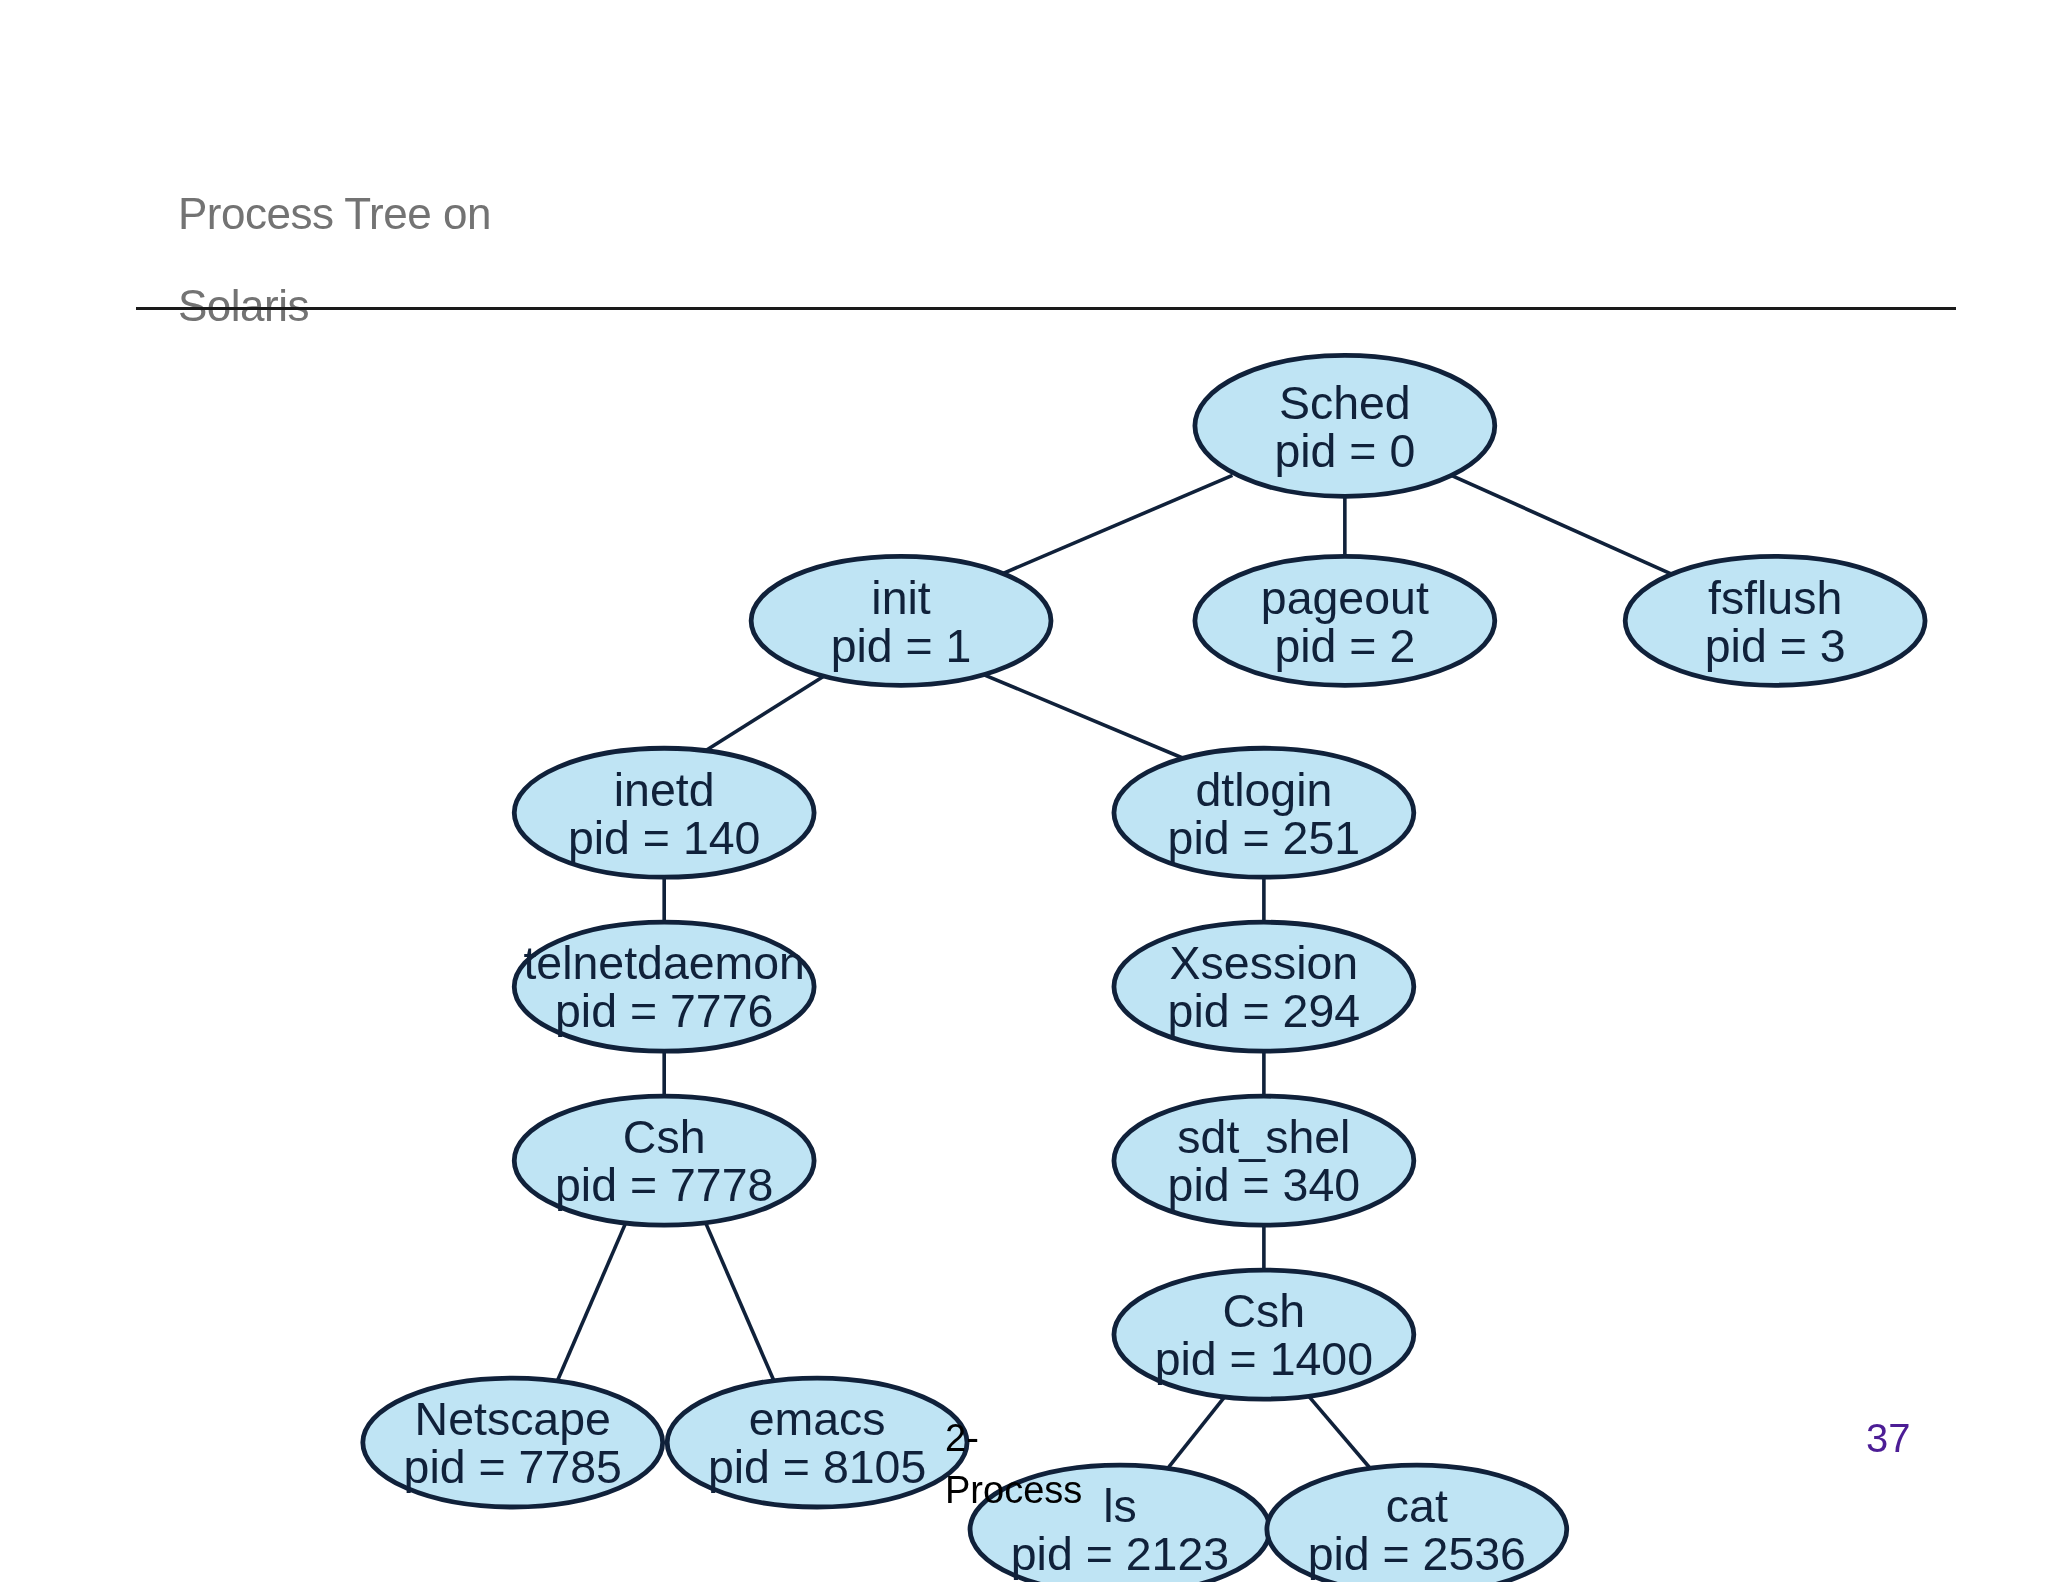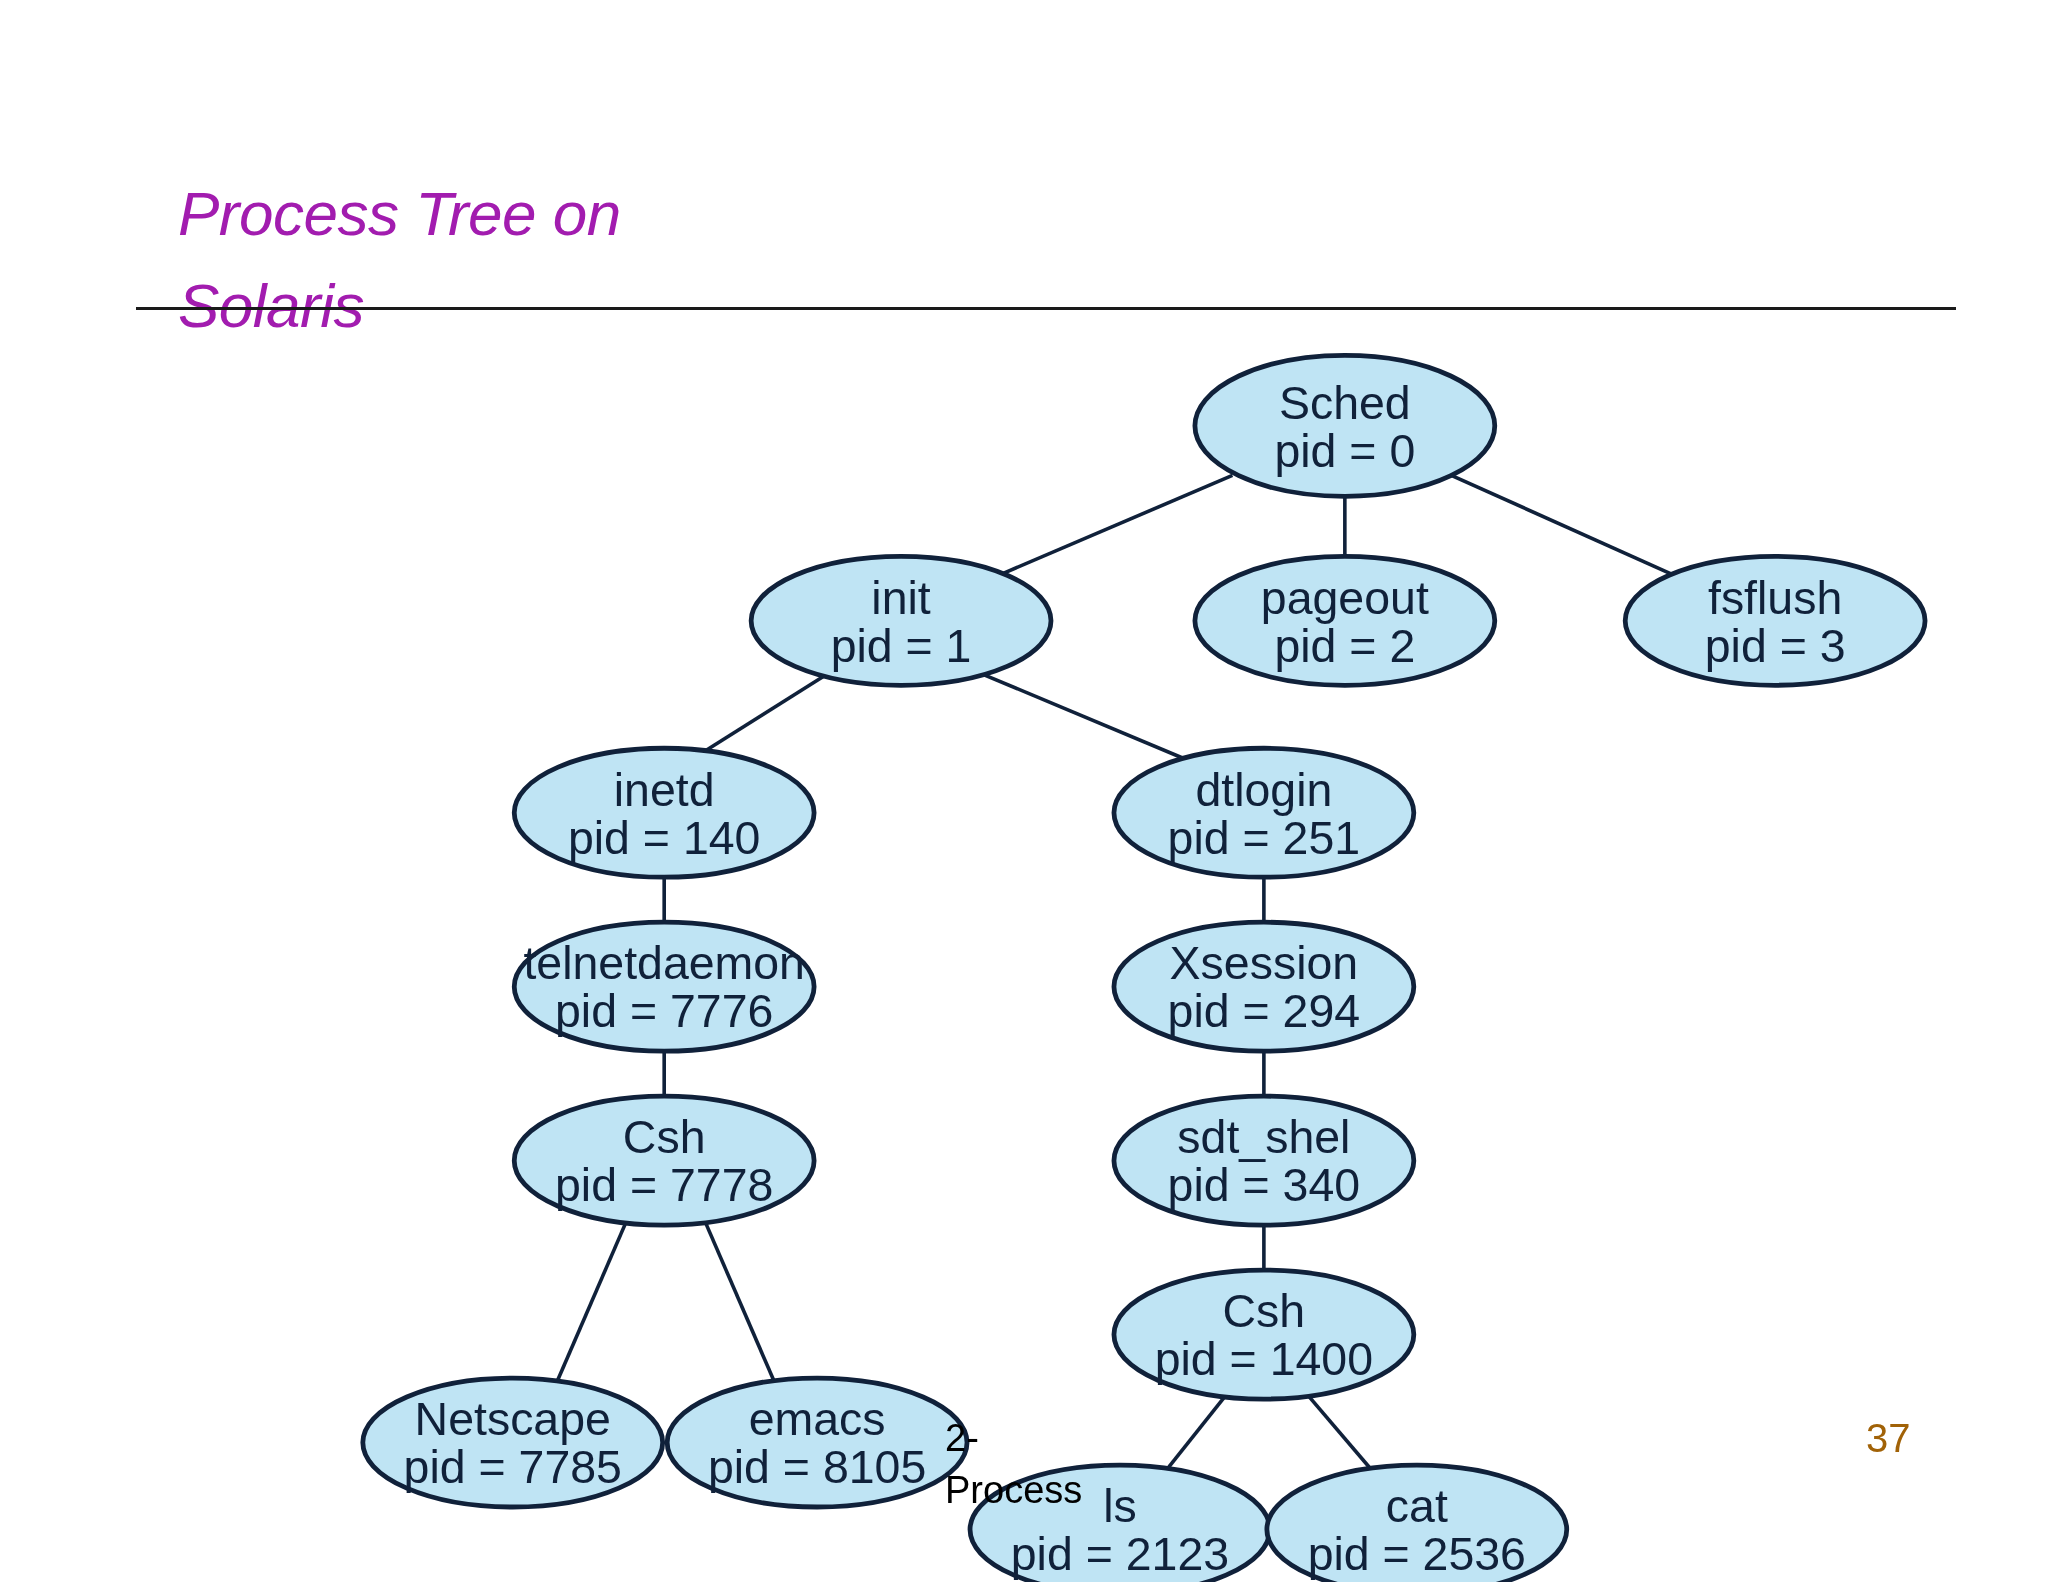--- a/index.html
+++ b/index.html
@@ -14,27 +14,26 @@
     overflow: hidden;
     font-family: "Liberation Sans", sans-serif;
   }
 
   
   #slide-title {
     position: absolute;
     left: 178px;
     top: 168px;
     width: 1100px;
-    font-size: 62px;
+    font-size: 44px;
     line-height: 92px;
-    color: #a21caf;
+    color: #737373;
     font-weight: 400;
     letter-spacing: -0.5px;
     white-space: pre-line;
-    font-style: italic;
   }
 
   
   #title-rule {
     position: absolute;
     left: 136px;
     top: 307px;
     width: 1820px;
     height: 0;
     border-top: 3px solid #1a1a1a;
@@ -59,21 +58,21 @@
     line-height: 52px;
     color: #000000;
     white-space: pre-line;
   }
   #page-number {
     position: absolute;
     left: 1866px;
     top: 1412px;
     font-size: 40px;
     line-height: 52px;
-    color: #a16207;
+    color: #4c1d95;
   }
 
   
   .node-ellipse {
     fill: #bfe4f4;
     stroke: #10213a;
     stroke-width: 3.2;
   }
   .node-label {
     font-family: "Liberation Sans", sans-serif;

